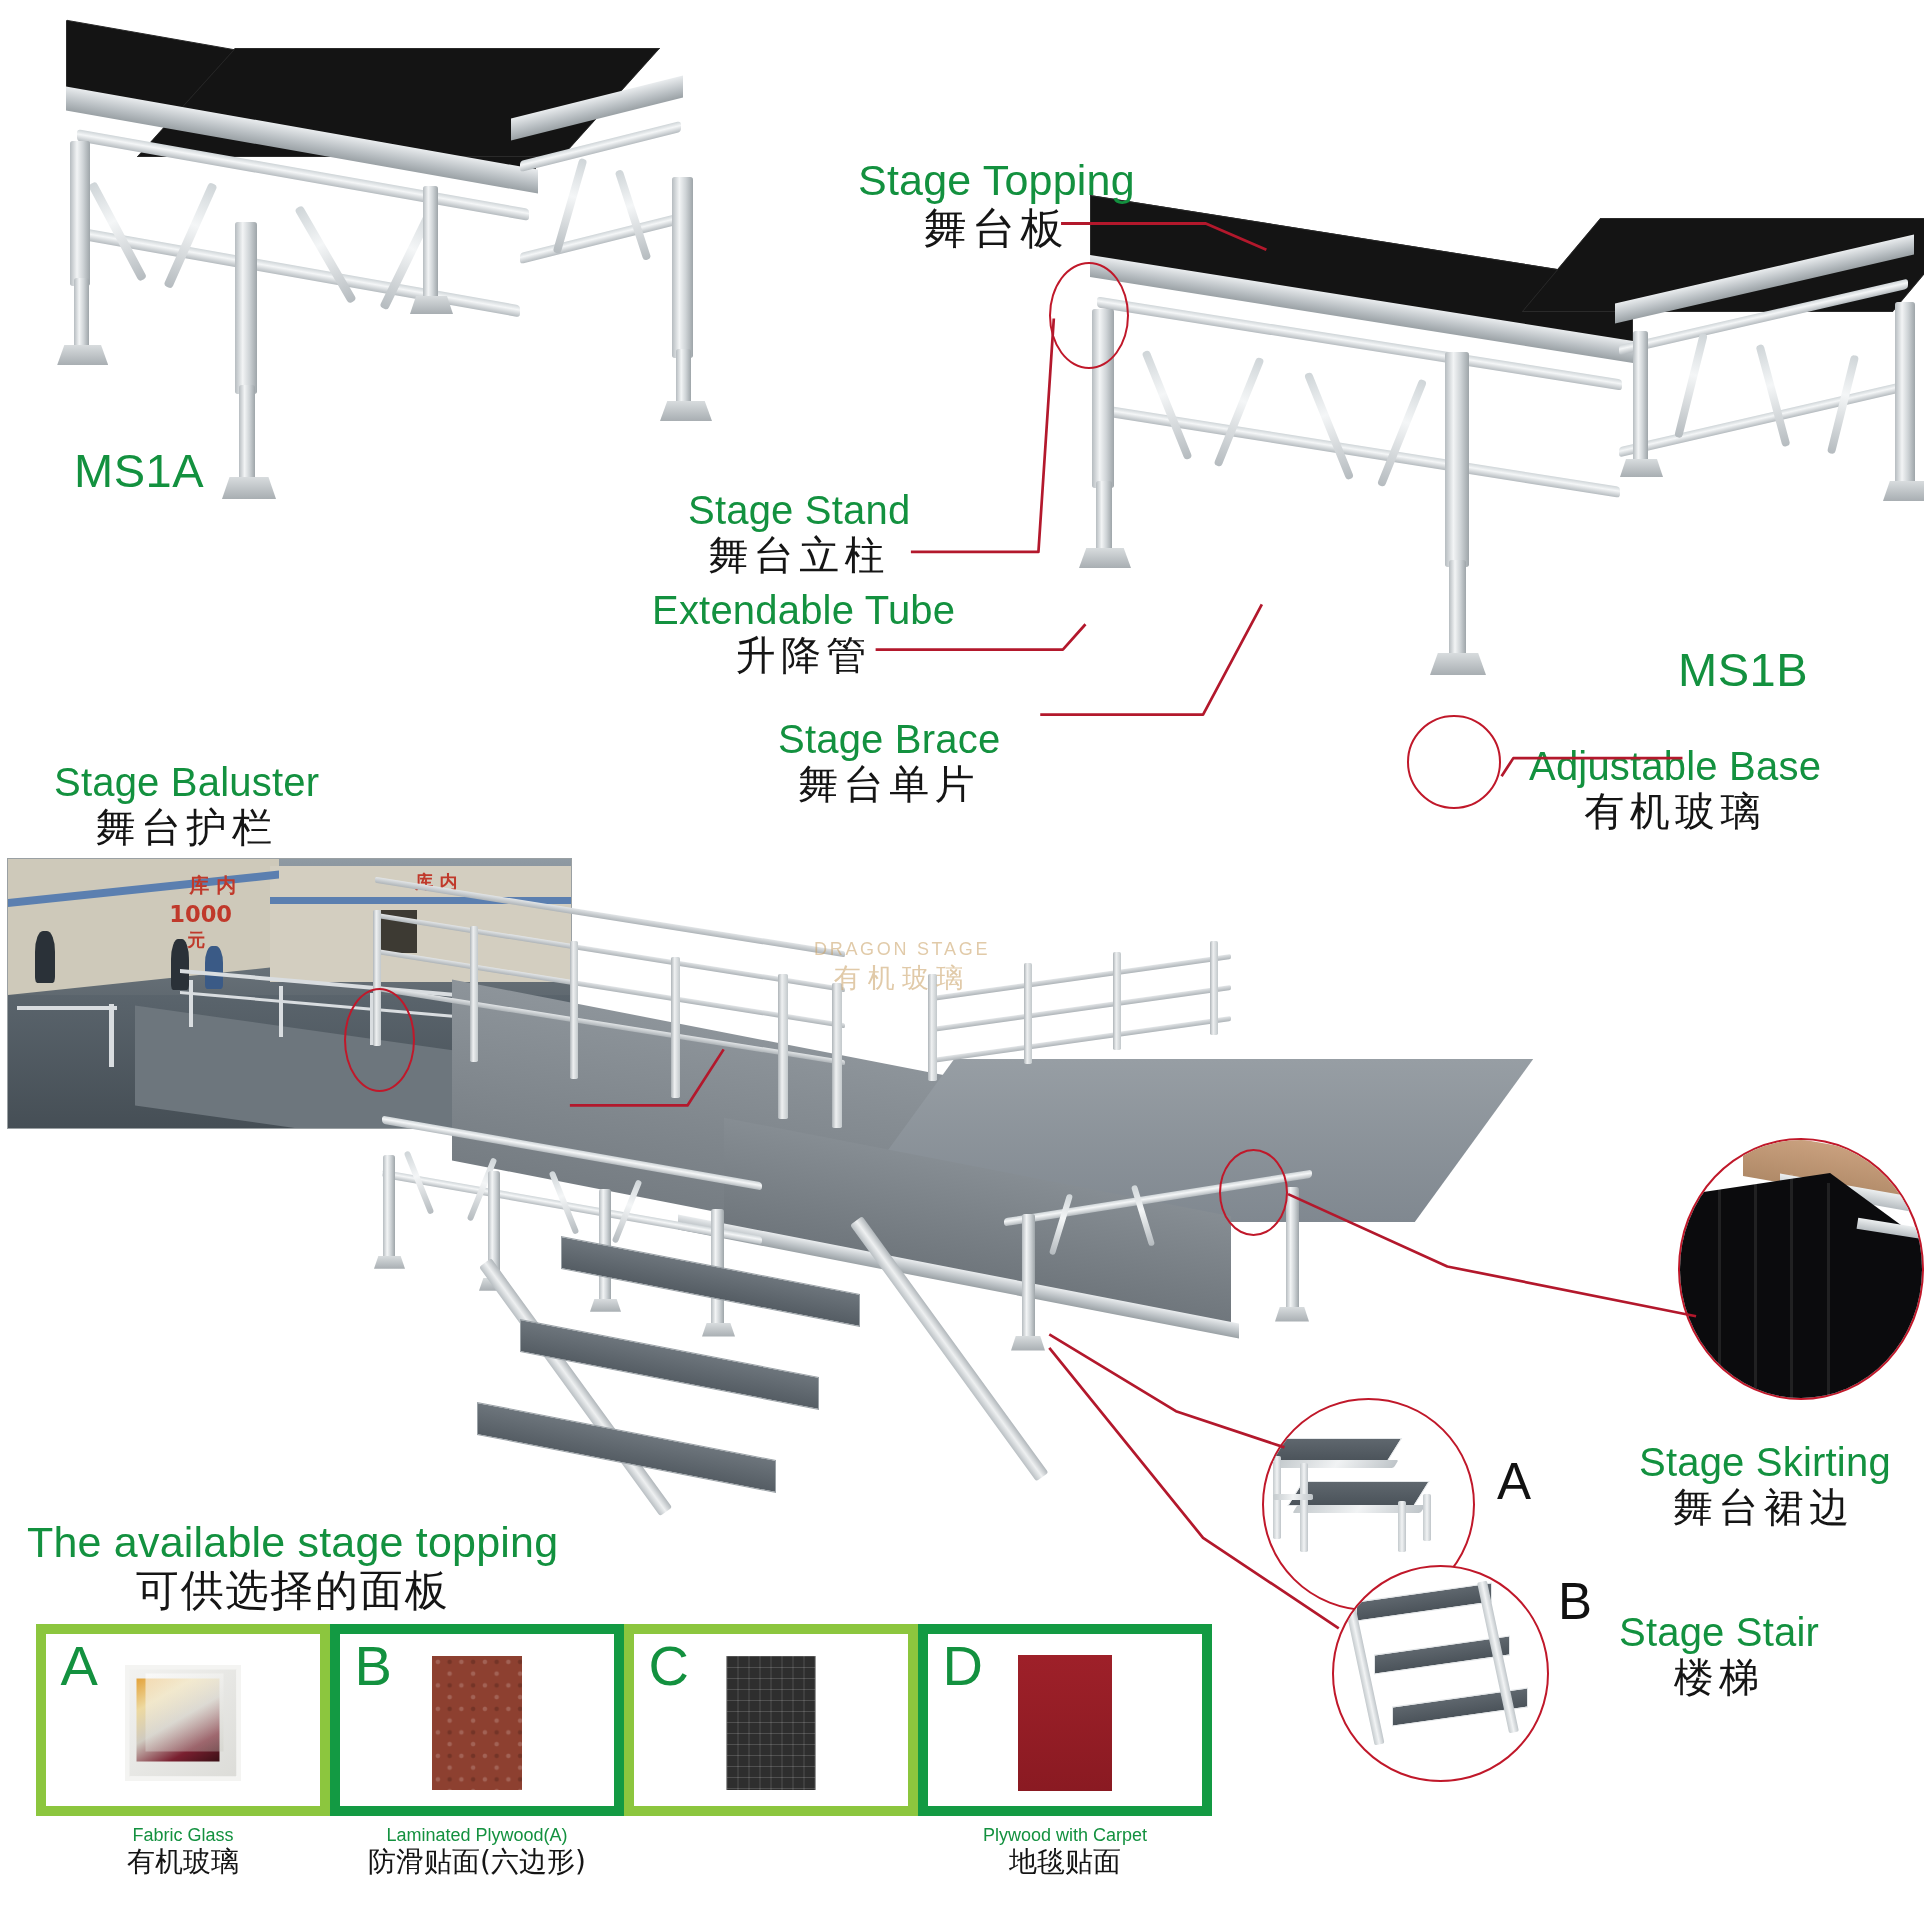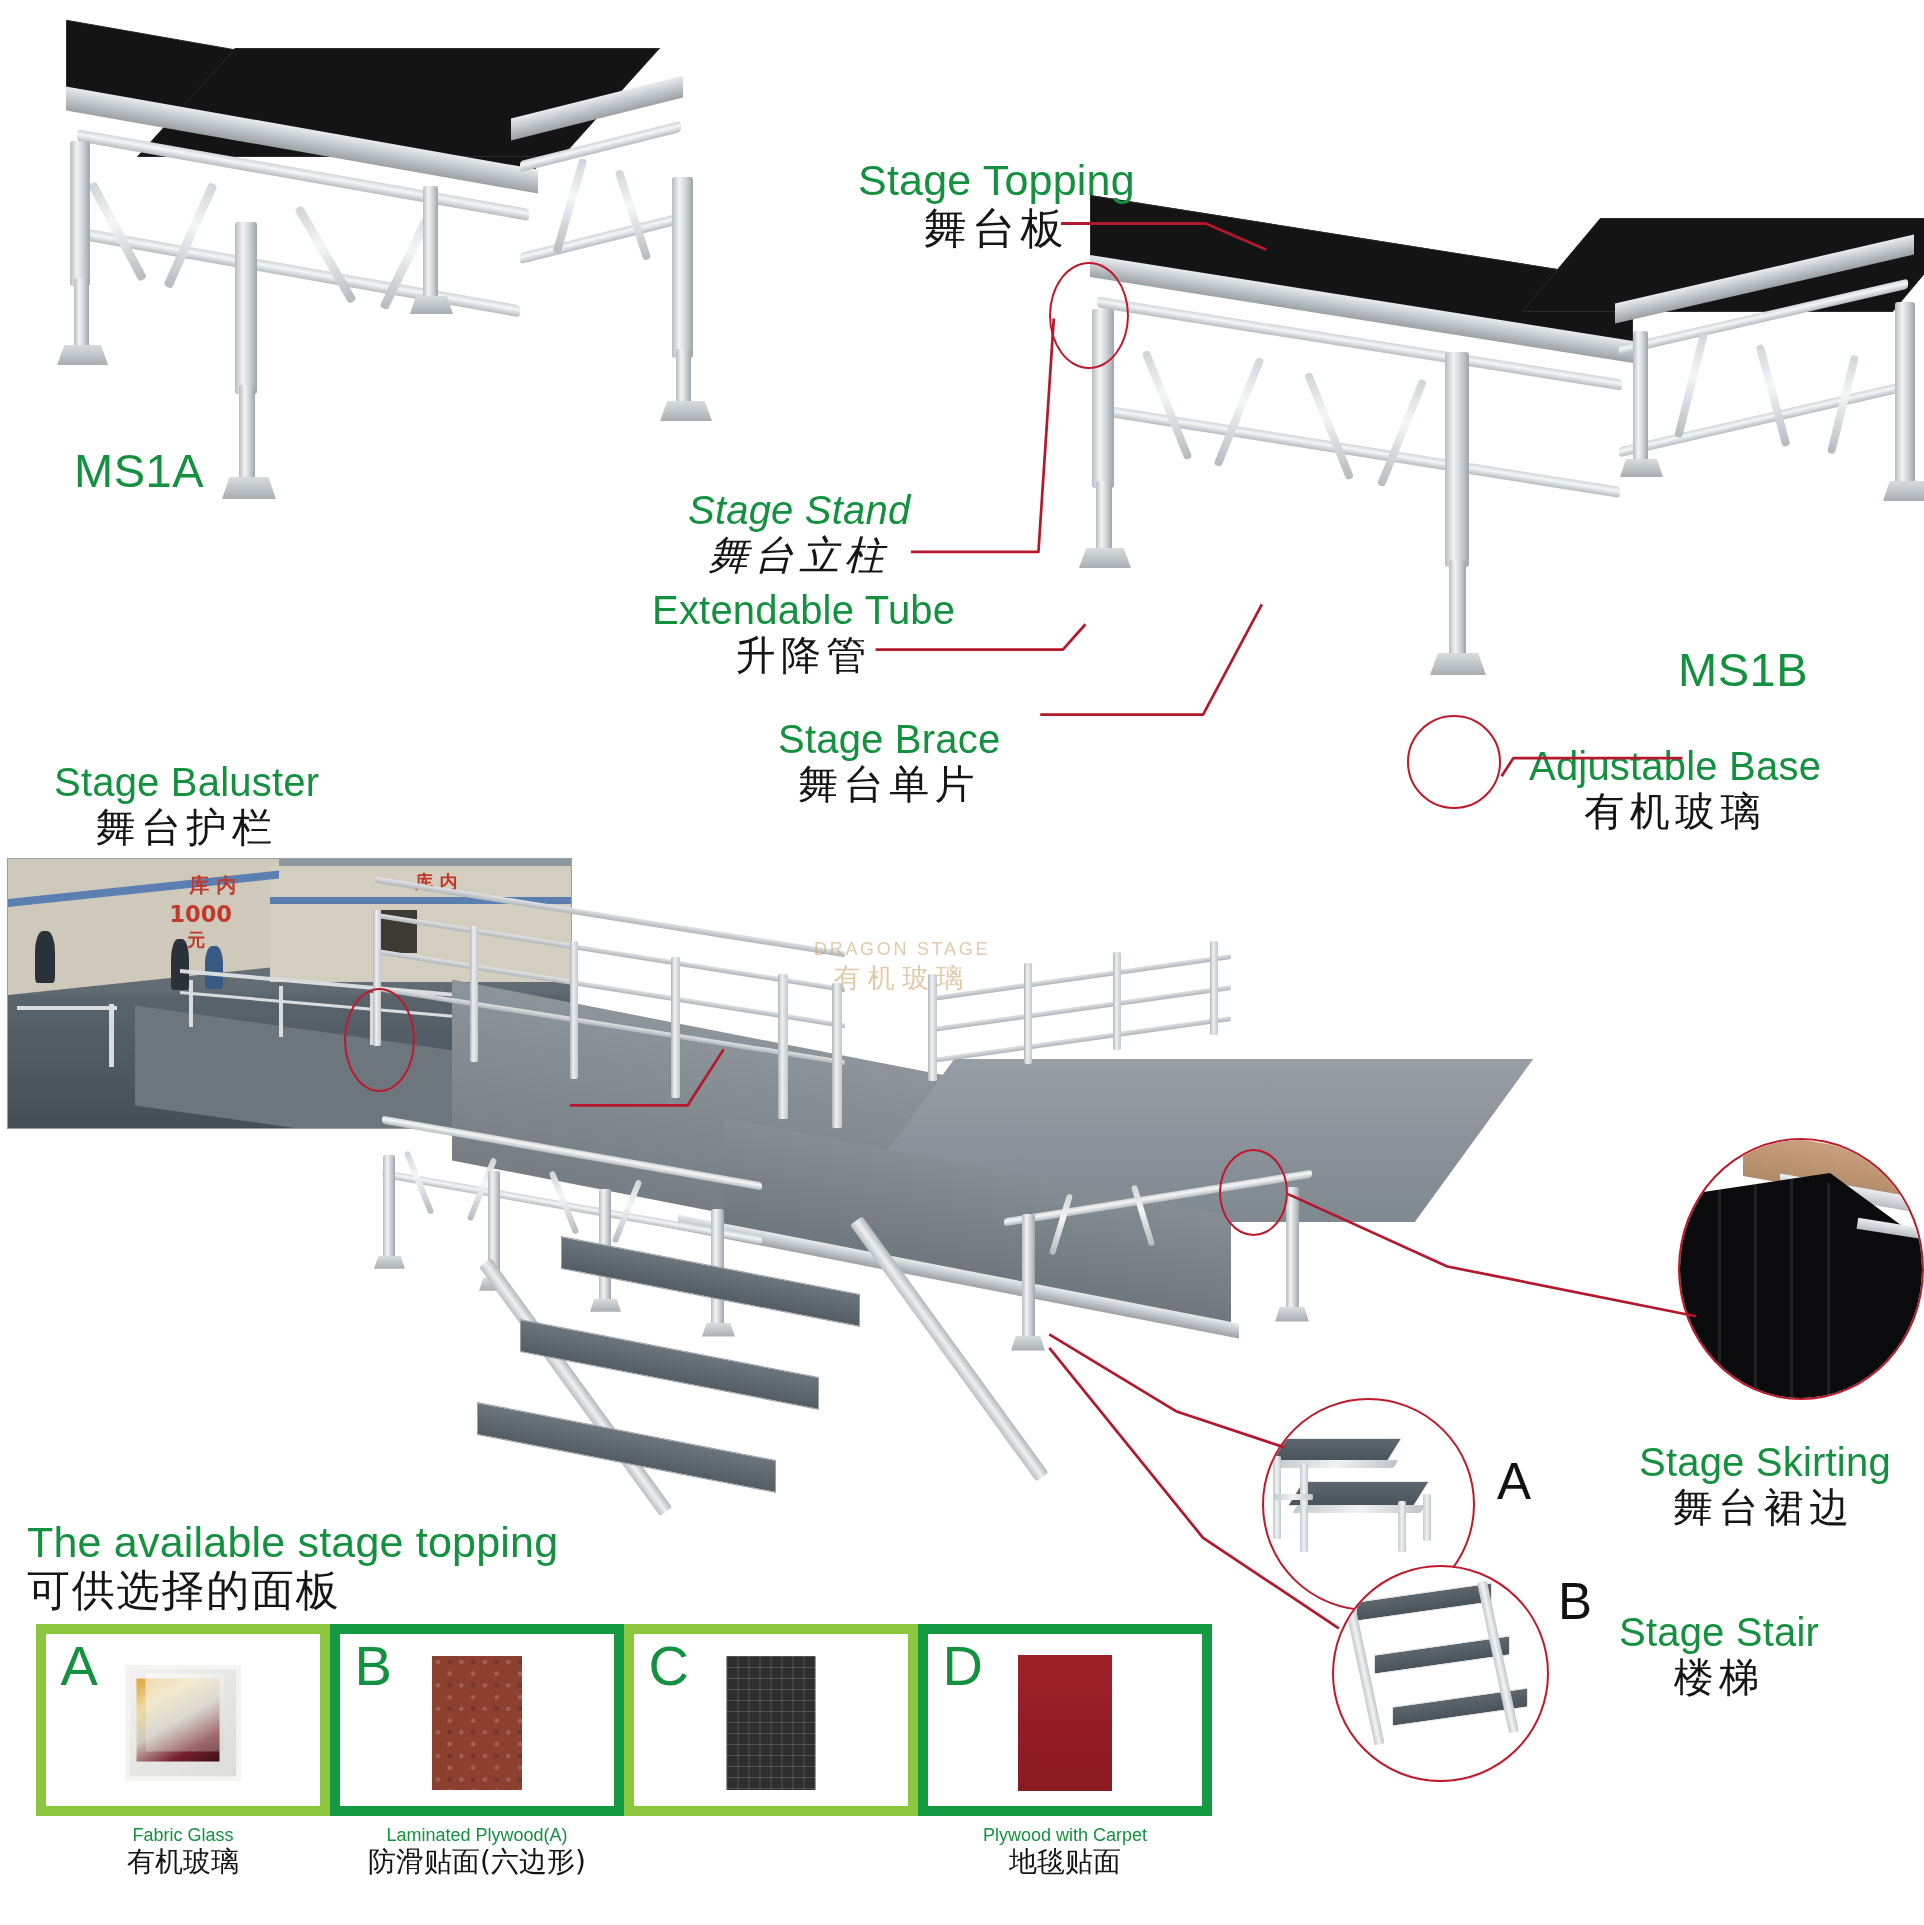--- a/index.html
+++ b/index.html
@@ -211,21 +211,21 @@
     <div class="foot" style="left:829px; top:259px; width:49px; height:20px; clip-path:polygon(14% 0,86% 0,100% 100%,0 100%);"></div>
   </div>
 
   <div class="code-label" style="left:1678px; top:642px;">MS1B</div>
 
   <div class="label big" style="left:858px; top:156px;">
     <span class="en">Stage Topping</span>
     <span class="cn">舞台板</span>
   </div>
 
-  <div class="label" style="left:688px; top:488px;font-style:italic;">
+  <div class="label" style="left:688px; top:488px;">
     <span class="en">Stage Stand</span>
     <span class="cn">舞台立柱</span>
   </div>
 
   <div class="label" style="left:652px; top:588px;">
     <span class="en">Extendable Tube</span>
     <span class="cn">升降管</span>
   </div>
 
   <div class="label" style="left:778px; top:688px;margin-top:29px;">
@@ -377,21 +377,21 @@
   </div>
 
   <div class="circ" style="left:1332px; top:1565px; width:217px; height:217px;">
     <div class="stepA" style="left:22px; top:25px; width:136px; height:20px; transform:skewY(-8deg);"></div>
     <div class="stepA" style="left:40px; top:78px; width:136px; height:20px; transform:skewY(-8deg);"></div>
     <div class="stepA" style="left:58px; top:130px; width:136px; height:20px; transform:skewY(-8deg);"></div>
     <div class="stepA-frame" style="left:25px; top:29px; width:10px; height:150px; transform:rotate(-12deg);"></div>
     <div class="stepA-frame" style="left:159px; top:12.7px; width:10px; height:154px; transform:rotate(-12deg);"></div>
   </div>
 
-  <div class="label" style="left:27px; top:1518px; text-align:left;">
+  <div class="label" style="left:27px; top:1518px; text-align:center;">
     <span class="en" style="font-size:43px;">The available stage topping</span>
     <span class="cn" style="font-size:43px; letter-spacing:1.8px;">可供选择的面板</span>
   </div>
 
   <div class="topping-wrap">
 
     <div style="position:relative; flex:1;">
       <div class="swatch-box lime">
         <span class="swatch-letter">A</span>
         <div class="swatch-img sw-glass"></div>

